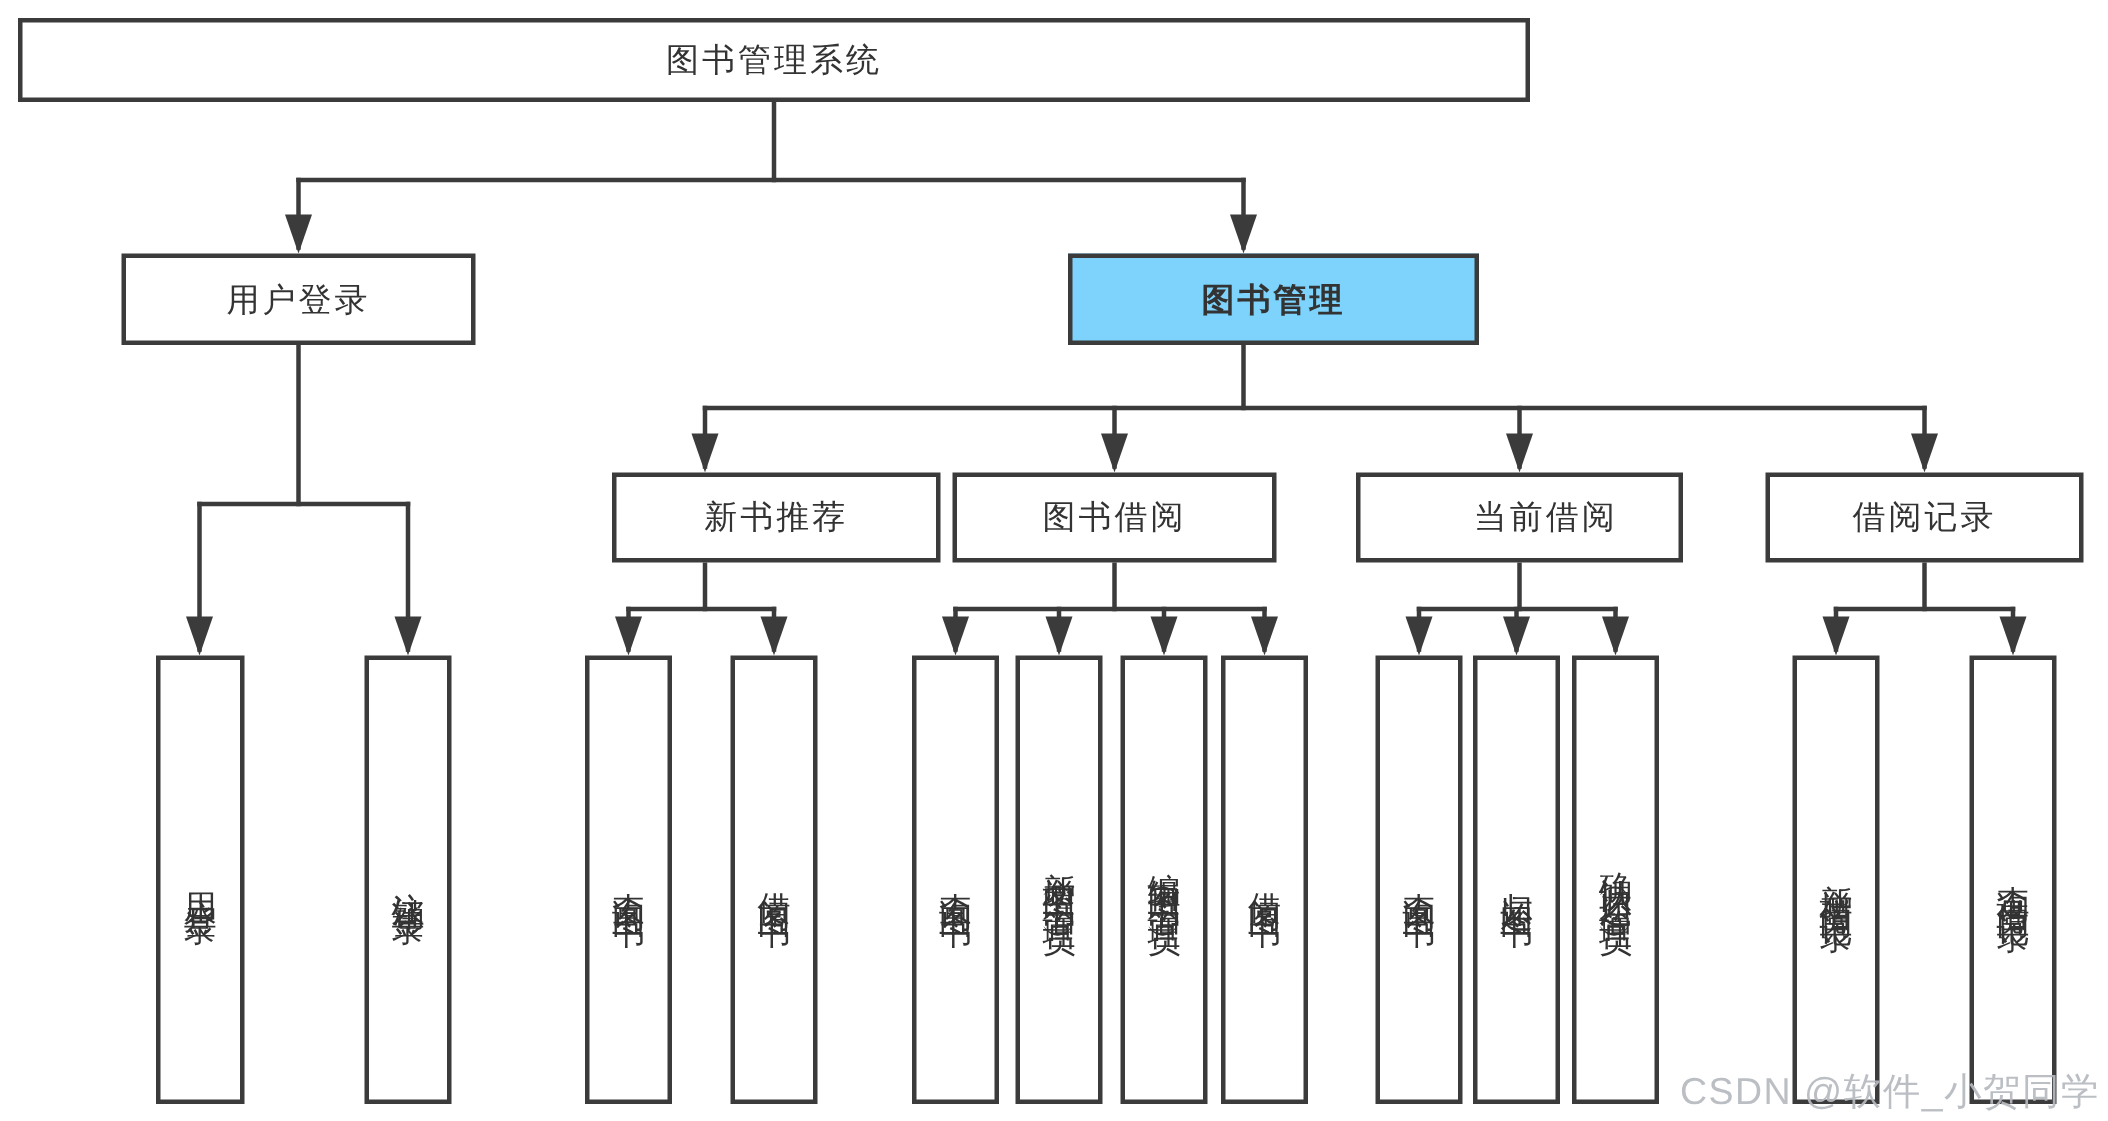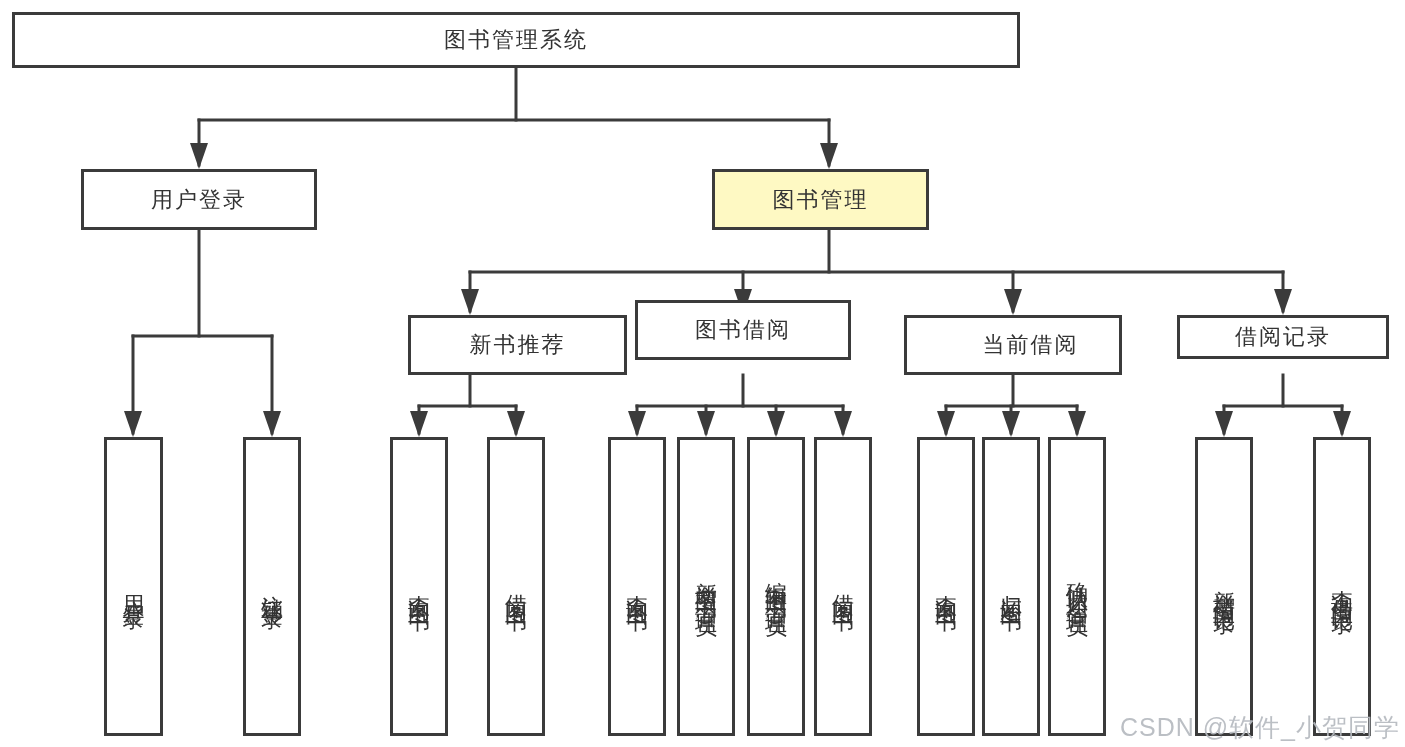--- a/index.html
+++ b/index.html
@@ -123,25 +123,25 @@
         <line x1="1224" y1="406" x2="1342" y2="406" stroke="#3b3b3b" stroke-width="3" stroke-linecap="square"></line>
         <line x1="1224" y1="406" x2="1224" y2="433" stroke="#3b3b3b" stroke-width="3" stroke-linecap="square"></line>
         <polygon points="1224,437 1215,411 1233,411" fill="#3b3b3b"></polygon>
         <line x1="1342" y1="406" x2="1342" y2="433" stroke="#3b3b3b" stroke-width="3" stroke-linecap="square"></line>
         <polygon points="1342,437 1333,411 1351,411" fill="#3b3b3b"></polygon>
       </g>
     </svg>
   <div id="node-layer">
       <div class="node horizontal" style="left: 12px; top: 12px; width: 1008px; height: 56px; border-color: rgb(59, 59, 59); background: rgb(255, 255, 255); color: rgb(51, 51, 51);">图书管理系统</div>
       <div class="node horizontal" style="left: 81px; top: 169px; width: 236px; height: 61px; border-color: rgb(59, 59, 59); background: rgb(255, 255, 255); color: rgb(51, 51, 51);">用户登录</div>
-      <div class="node horizontal" style="left: 712px; top: 169px; width: 217px; height: 61px; border-color: rgb(59, 59, 59); background: #fef9c3; color: rgb(51, 51, 51);">图书管理</div>
+      <div class="node horizontal" style="left: 712px; top: 169px; width: 274px; height: 61px; border-color: rgb(59, 59, 59); background: #7dd3fc; color: rgb(51, 51, 51); font-weight: bold;">图书管理</div>
       <div class="node horizontal" style="left: 361px; top: 315px; width: 219px; height: 60px; border-color: rgb(59, 59, 59); background: rgb(255, 255, 255); color: rgb(51, 51, 51); margin-left: 47px;">新书推荐</div>
-      <div class="node horizontal" style="left: 635px; top: 300px; width: 216px; height: 60px; border-color: rgb(59, 59, 59); background: rgb(255, 255, 255); color: rgb(51, 51, 51);">图书借阅</div>
+      <div class="node horizontal" style="left: 635px; top: 315px; width: 216px; height: 60px; border-color: rgb(59, 59, 59); background: rgb(255, 255, 255); color: rgb(51, 51, 51);">图书借阅</div>
       <div class="node horizontal" style="left: 904px; top: 315px; width: 218px; height: 60px; border-color: rgb(59, 59, 59); background: rgb(255, 255, 255); color: rgb(51, 51, 51); padding-left: 35px;">当前借阅</div>
-      <div class="node horizontal" style="left: 1177px; top: 315px; width: 212px; height: 44px; border-color: rgb(59, 59, 59); background: rgb(255, 255, 255); color: rgb(51, 51, 51);">借阅记录</div>
+      <div class="node horizontal" style="left: 1177px; top: 315px; width: 212px; height: 60px; border-color: rgb(59, 59, 59); background: rgb(255, 255, 255); color: rgb(51, 51, 51);">借阅记录</div>
       <div class="node vertical" style="left: 104px; top: 437px; width: 59px; height: 299px; border-color: rgb(59, 59, 59); background: rgb(255, 255, 255); color: rgb(51, 51, 51);">用户登录</div>
       <div class="node vertical" style="left: 243px; top: 437px; width: 58px; height: 299px; border-color: rgb(59, 59, 59); background: rgb(255, 255, 255); color: rgb(51, 51, 51);">注销登录</div>
       <div class="node vertical" style="left: 390px; top: 437px; width: 58px; height: 299px; border-color: rgb(59, 59, 59); background: rgb(255, 255, 255); color: rgb(51, 51, 51);">查询图书</div>
       <div class="node vertical" style="left: 487px; top: 437px; width: 58px; height: 299px; border-color: rgb(59, 59, 59); background: rgb(255, 255, 255); color: rgb(51, 51, 51);">借阅图书</div>
       <div class="node vertical" style="left: 608px; top: 437px; width: 58px; height: 299px; border-color: rgb(59, 59, 59); background: rgb(255, 255, 255); color: rgb(51, 51, 51);">查询图书</div>
       <div class="node vertical" style="left: 677px; top: 437px; width: 58px; height: 299px; border-color: rgb(59, 59, 59); background: rgb(255, 255, 255); color: rgb(51, 51, 51);">新增图书（管理员）</div>
       <div class="node vertical" style="left: 747px; top: 437px; width: 58px; height: 299px; border-color: rgb(59, 59, 59); background: rgb(255, 255, 255); color: rgb(51, 51, 51);">编辑图书（管理员）</div>
       <div class="node vertical" style="left: 814px; top: 437px; width: 58px; height: 299px; border-color: rgb(59, 59, 59); background: rgb(255, 255, 255); color: rgb(51, 51, 51);">借阅图书</div>
       <div class="node vertical" style="left: 917px; top: 437px; width: 58px; height: 299px; border-color: rgb(59, 59, 59); background: rgb(255, 255, 255); color: rgb(51, 51, 51);">查询图书</div>
       <div class="node vertical" style="left: 982px; top: 437px; width: 58px; height: 299px; border-color: rgb(59, 59, 59); background: rgb(255, 255, 255); color: rgb(51, 51, 51);">归还图书</div>

